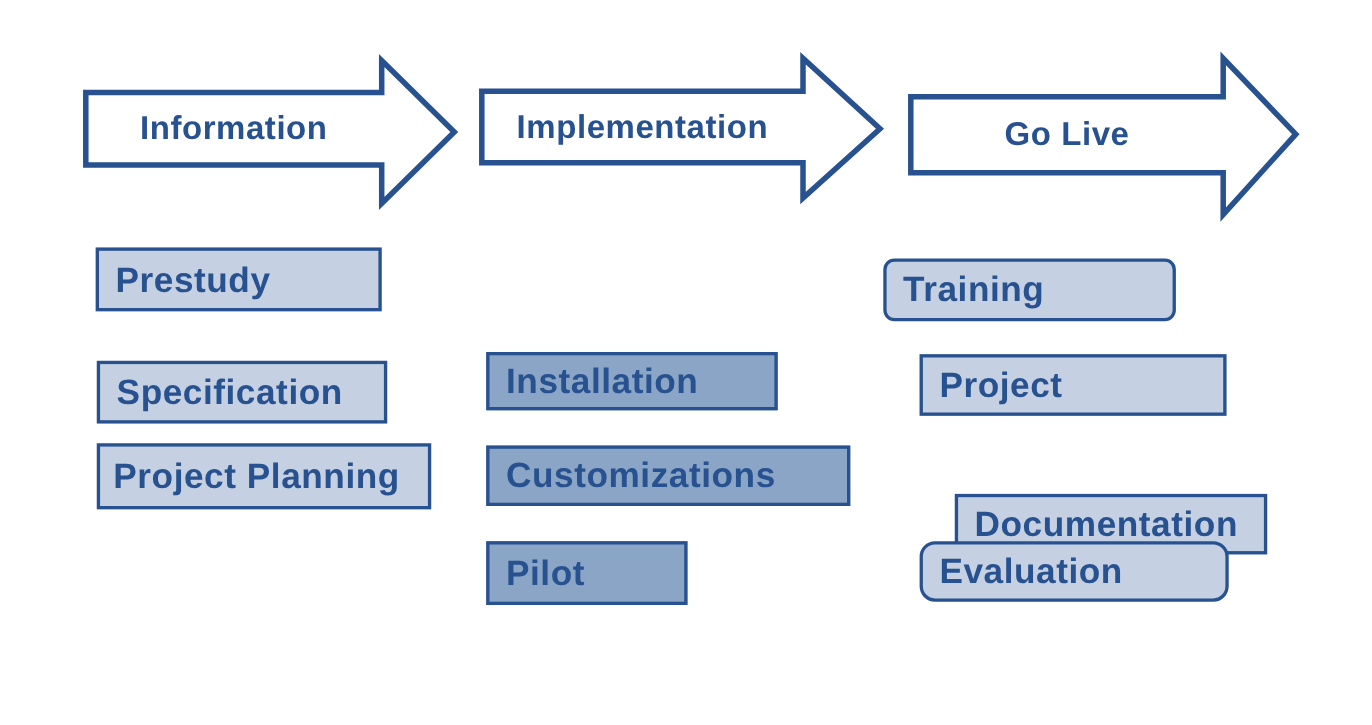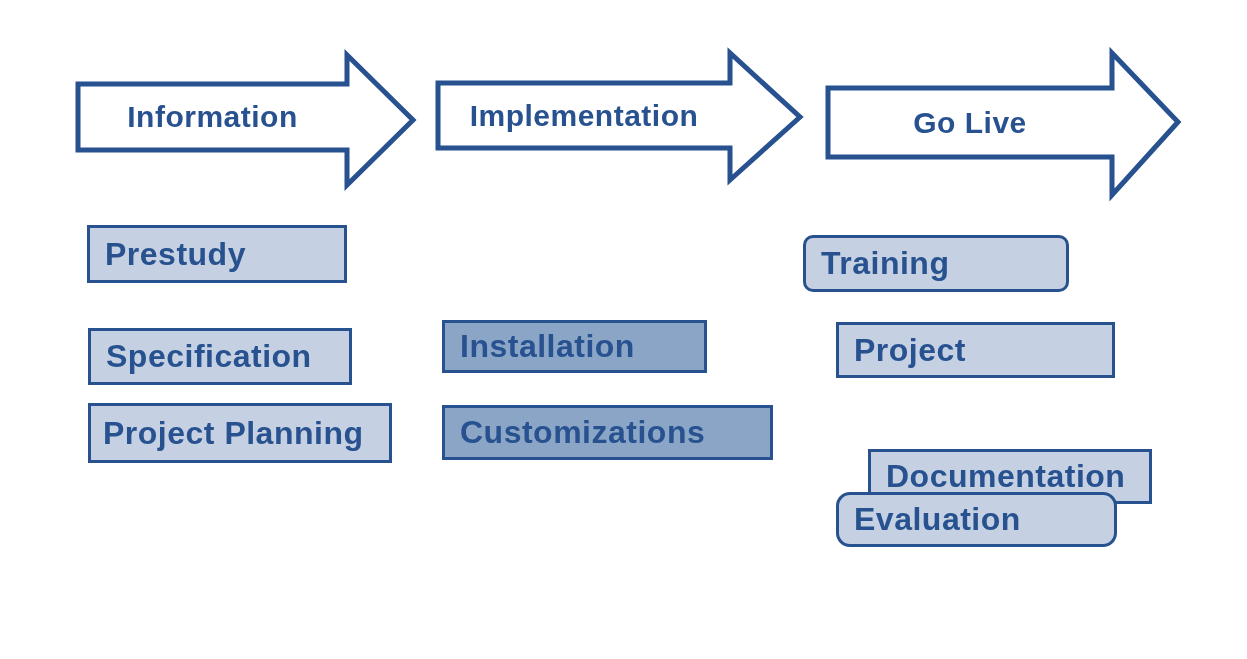--- a/index.html
+++ b/index.html
@@ -101,20 +101,23 @@
   <div class="step light" style="left:88px; top:403px; width:304px; height:60px;padding-left:12px;">
     <span class="step-label">Project Planning</span>
   </div>
 
   <div class="step medium" style="left:442px; top:320px; width:265px; height:53px;">
     <span class="step-label">Installation</span>
   </div>
   <div class="step medium" style="left:442px; top:405px; width:331px; height:55px;">
     <span class="step-label">Customizations</span>
   </div>
+  <div class="step medium" style="left:442px; top:492px; width:183px; height:58px;">
+    <span class="step-label">Pilot</span>
+  </div>
 
   <div class="step light" style="left:803px; top:235px; width:266px; height:57px;border-radius:10px;">
     <span class="step-label">Training</span>
   </div>
   <div class="step light" style="left:836px; top:322px; width:279px; height:56px;">
     <span class="step-label">Project</span>
   </div>
   <div class="step light" style="left:868px; top:407px; width:284px; height:55px;margin-top:42px;">
     <span class="step-label">Documentation</span>
   </div>

